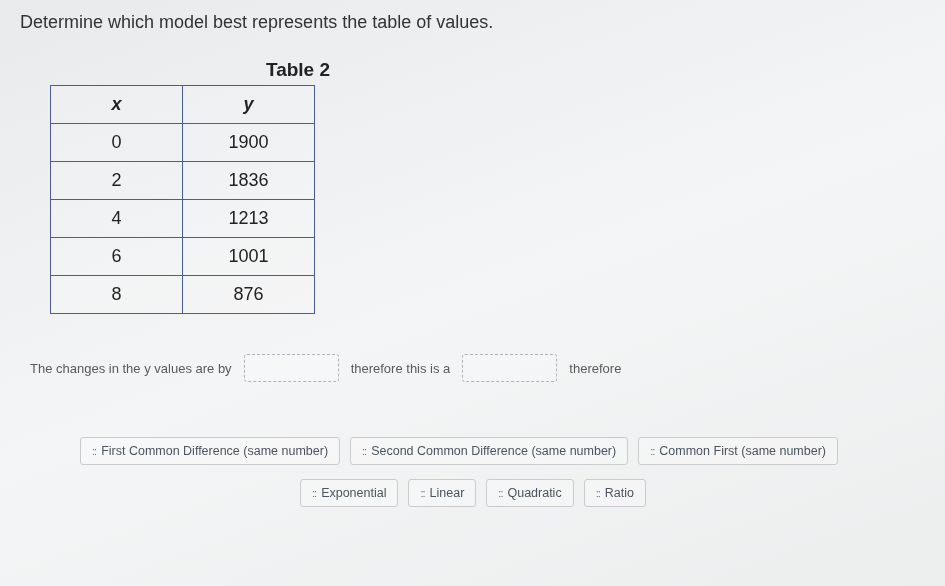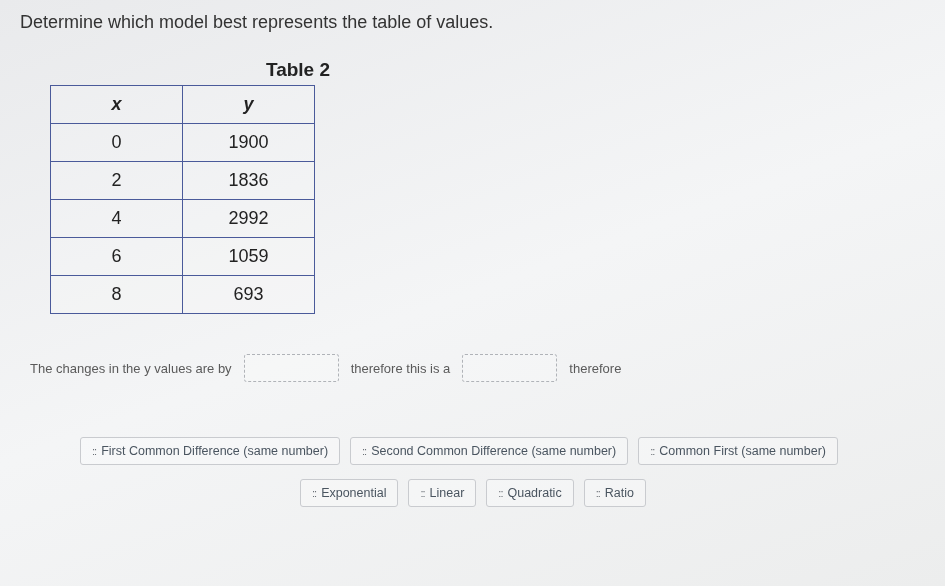--- a/index.html
+++ b/index.html
@@ -110,29 +110,29 @@
     <tr>
       <td>0</td>
       <td>1900</td>
     </tr>
     <tr>
       <td>2</td>
       <td>1836</td>
     </tr>
     <tr>
       <td>4</td>
-      <td>2992</td>
+      <td>1213</td>
     </tr>
     <tr>
       <td>6</td>
-      <td>1059</td>
+      <td>1001</td>
     </tr>
     <tr>
       <td>8</td>
-      <td>693</td>
+      <td>876</td>
     </tr>
   </tbody>
     </table>
 </div>
 
 <div class="sentence">
   <span>The changes in the y values are by</span>
   <span class="drop-slot"></span>
   <span>therefore this is a</span>
   <span class="drop-slot"></span>

